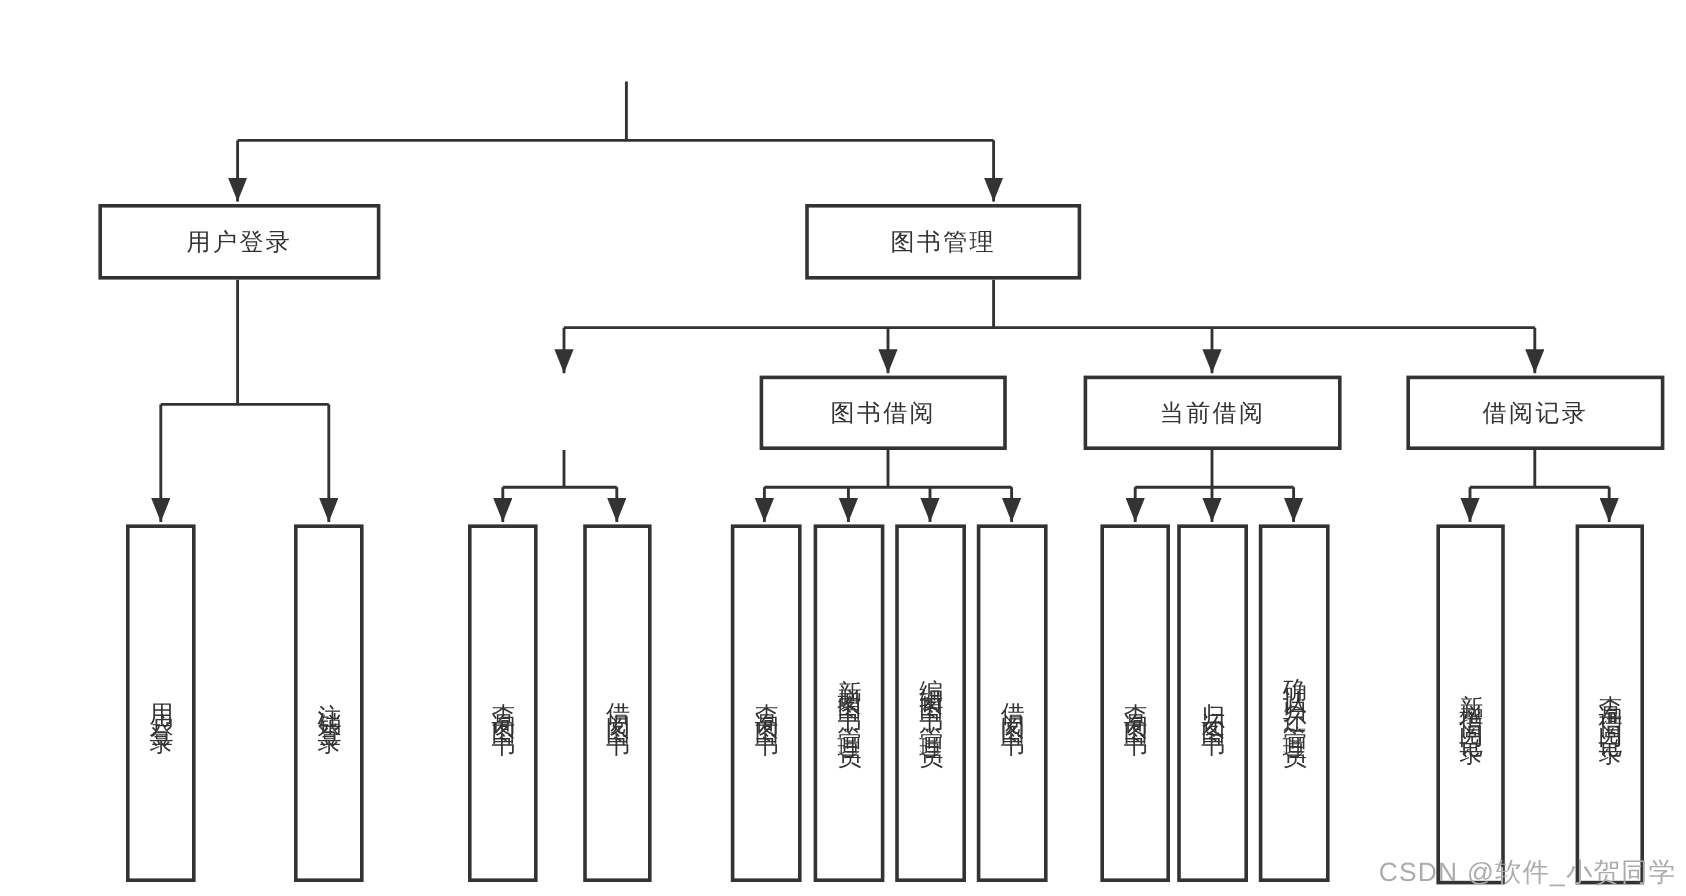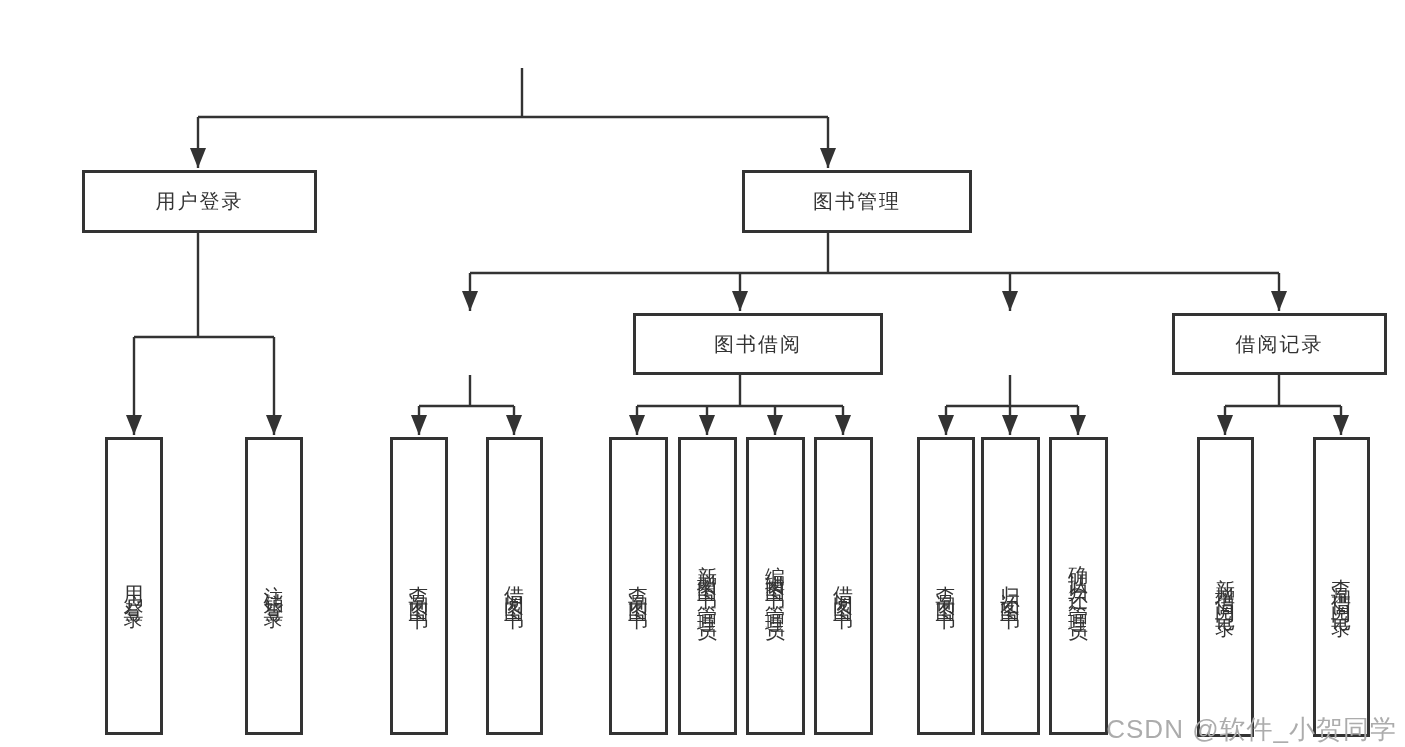--- a/index.html
+++ b/index.html
@@ -49,21 +49,21 @@
   .node.v span{
     writing-mode:vertical-rl;
     font-size:20px;
     letter-spacing:8px;
     line-height:1;
   }
   .watermark{
     position:absolute;
     right:8px;
     top:712px;
-    font-size:26px;
+    font-size:22px;
     color:var(--wm);
     letter-spacing:1px;
     white-space:nowrap;
     z-index:3;
   }
 </style>
 </head>
 <body>
 
 <div class="canvas">
@@ -101,26 +101,29 @@
     <path class="cline" marker-end="url(#arrow)" d="M1010 406 V435"></path>
     <path class="cline" marker-end="url(#arrow)" d="M1078 406 V435"></path>
     <path class="cline" marker-end="url(#arrow)" d="M1225 406 V435"></path>
     <path class="cline" marker-end="url(#arrow)" d="M1341 406 V435"></path>
   </svg>
 
 
   <div class="node h" style="left:82px;top:170px;width:235px;height:63px">
     <span>用户登录</span>
   </div>
-  <div class="node h" style="left:742px;top:170px;width:230px;height:63px">
+  <div class="node h" style="left:671px;top:170px;width:230px;height:63px">
     <span>图书管理</span>
   </div>
 
-  <div class="node h" style="left:633px;top:313px;width:250px;height:62px">
+  <div class="node h" style="left:633px;top:313px;width:206px;height:62px">
     <span>图书借阅</span>
+  </div>
+  <div class="node h" style="left:903px;top:313px;width:215px;height:62px">
+    <span>当前借阅</span>
   </div>
   <div class="node h" style="left:1172px;top:313px;width:215px;height:62px">
     <span>借阅记录</span>
   </div>
 
   <div class="node v" style="left:105px;top:437px;width:58px;height:298px">
     <span>用户登录</span>
   </div>
   <div class="node v" style="left:245px;top:437px;width:58px;height:298px">
     <span>注销登录</span>

